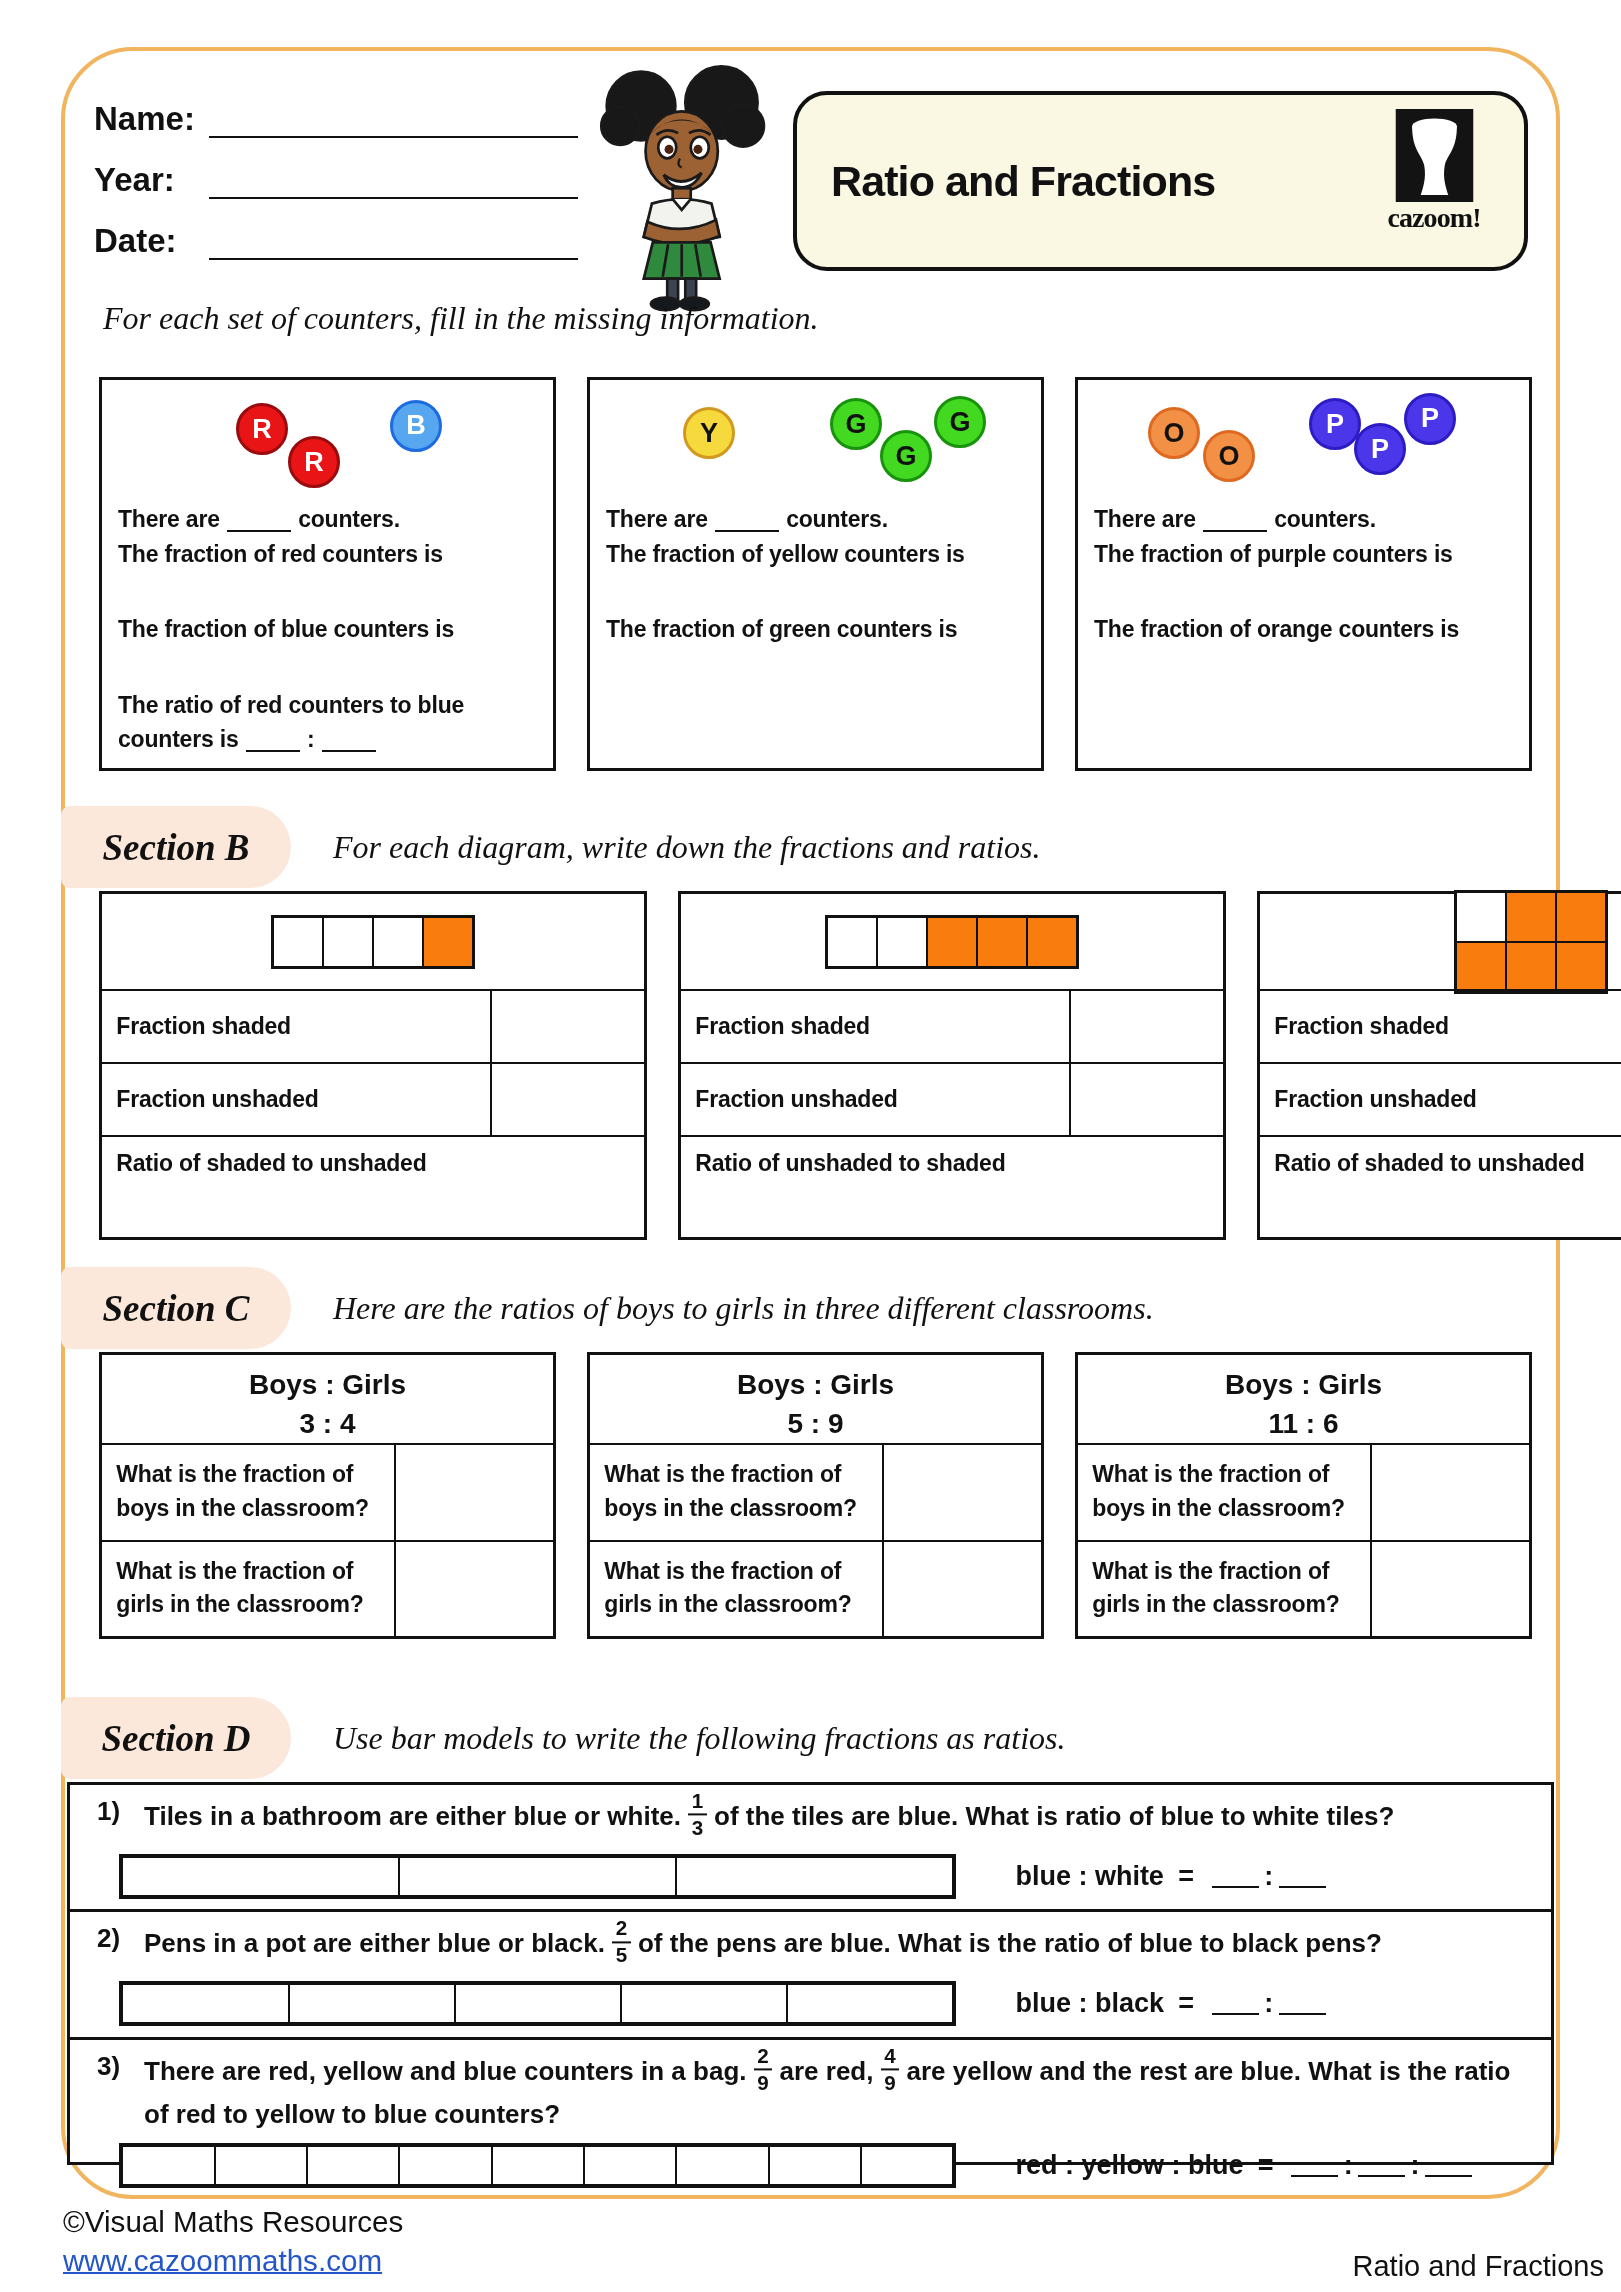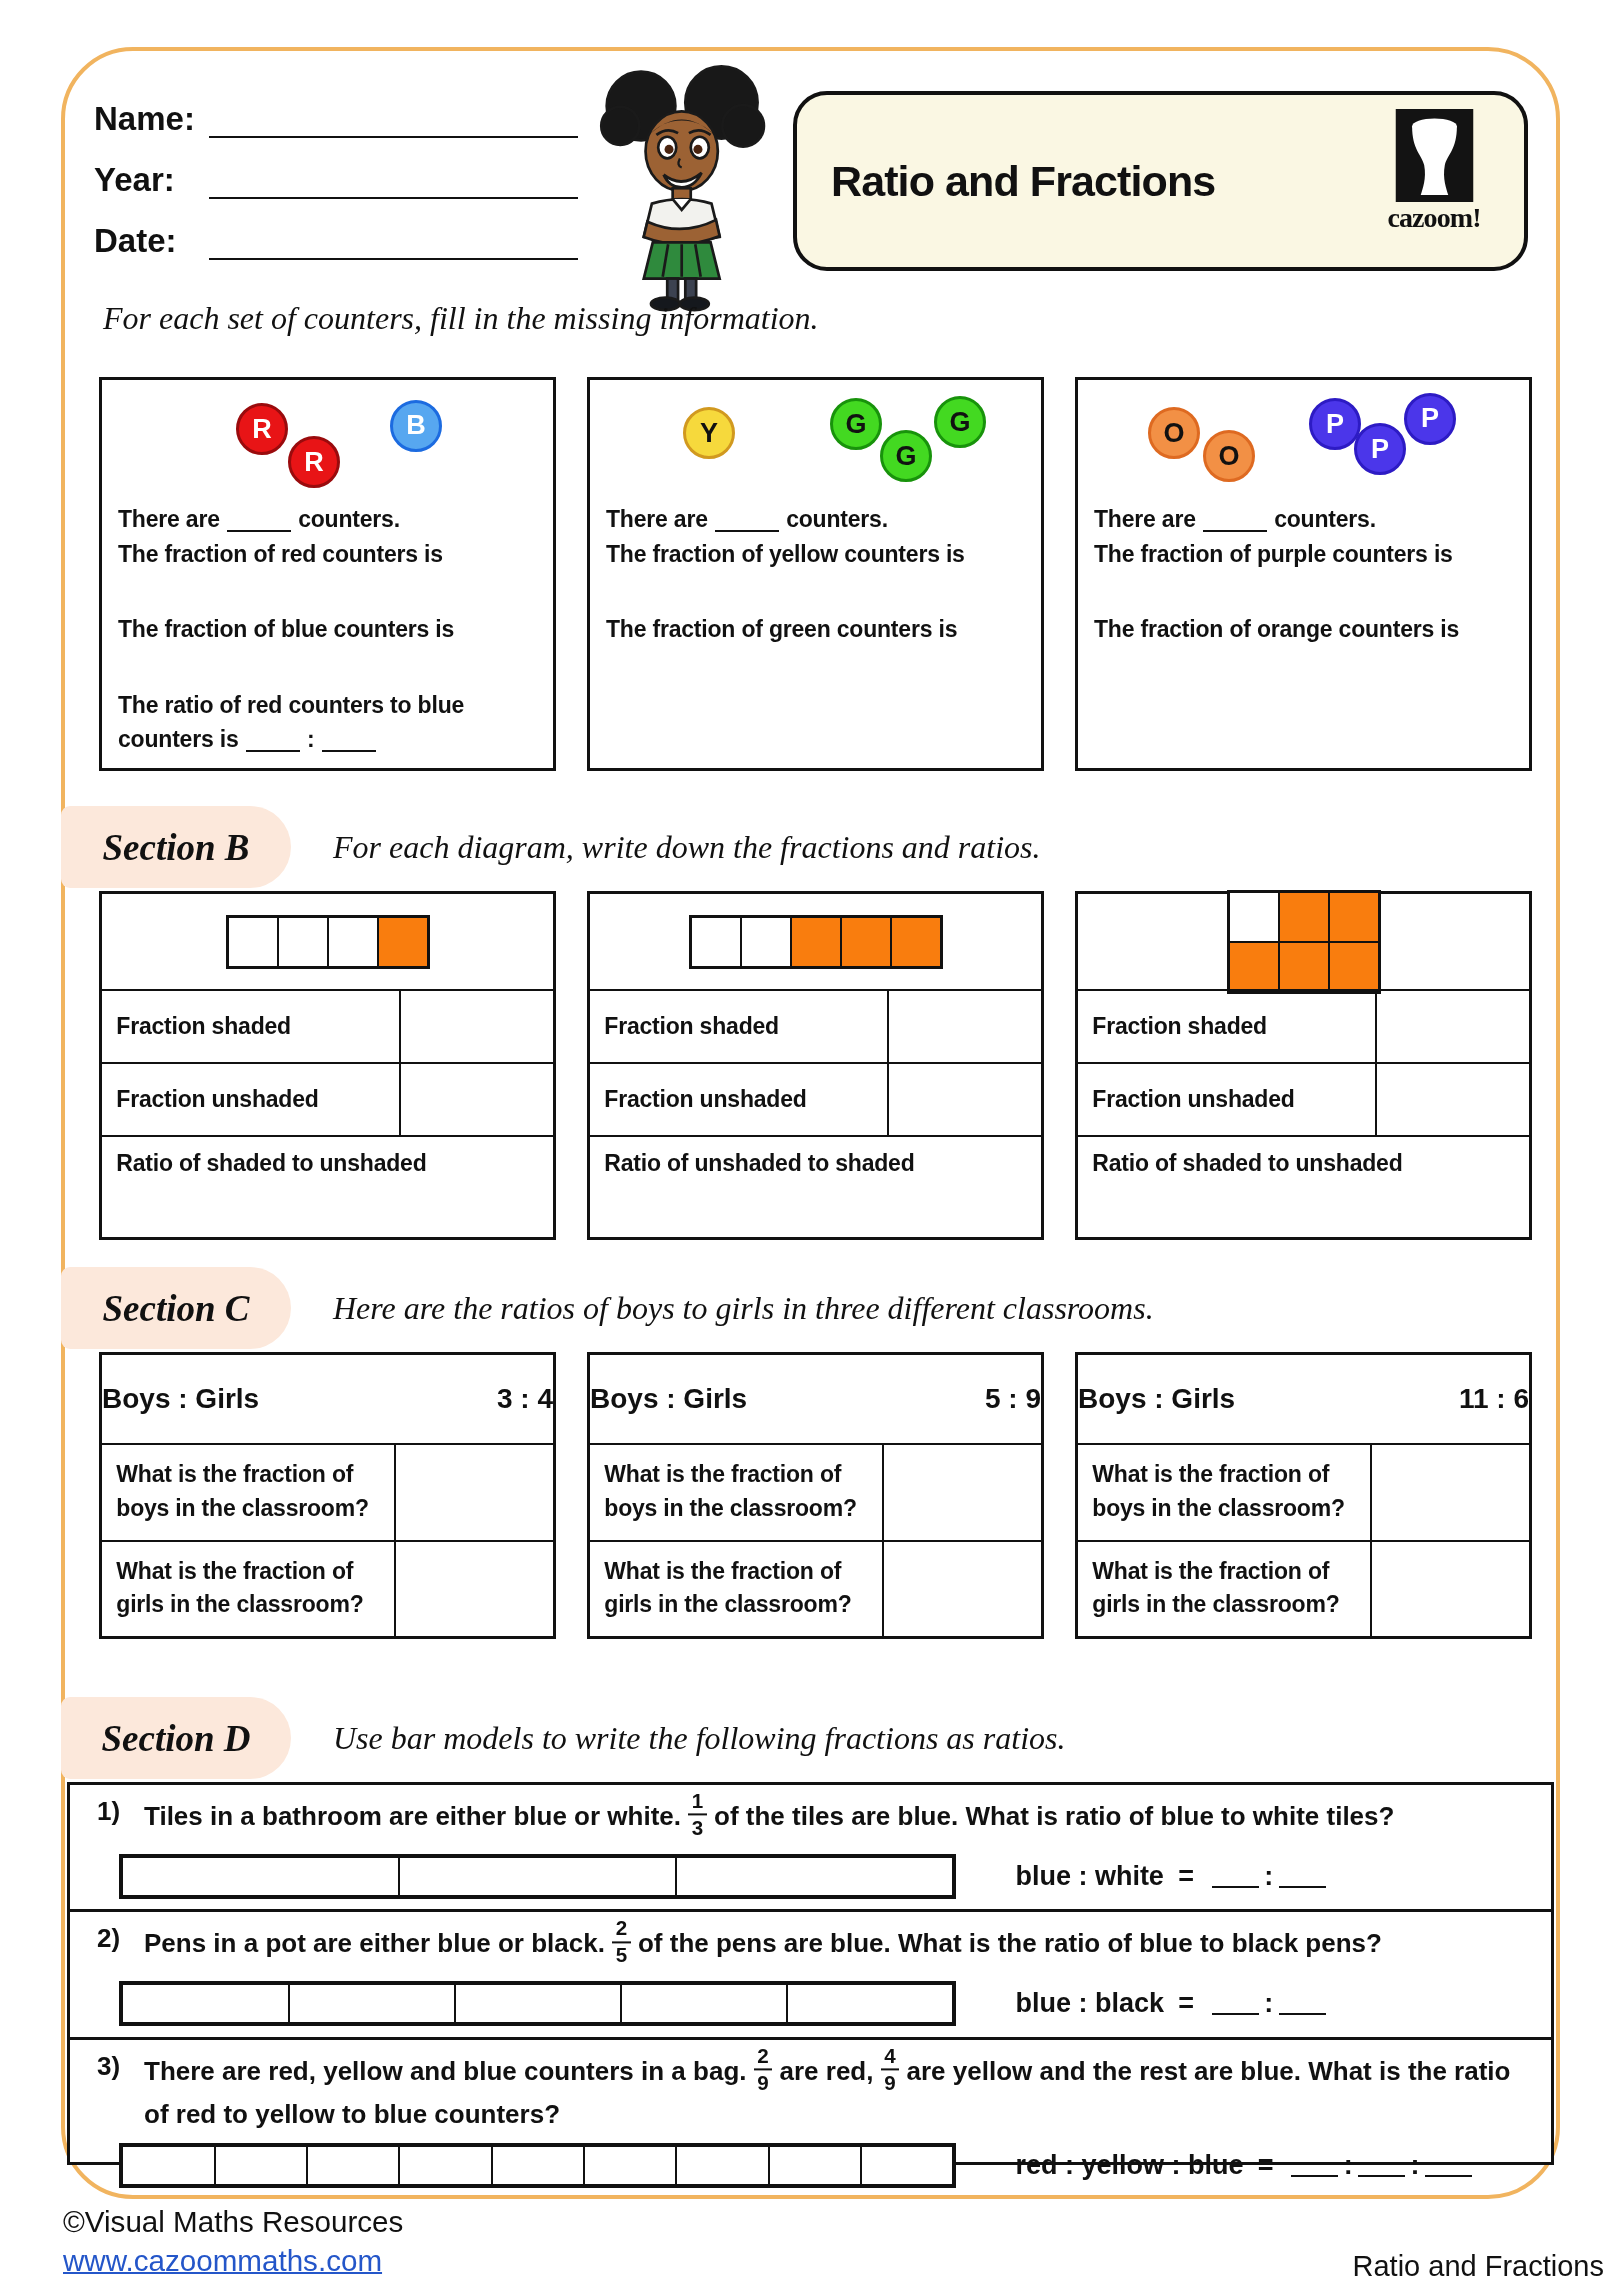--- a/index.html
+++ b/index.html
@@ -49,38 +49,38 @@
   .c-purple{background:#4B36EA;border-color:#2D1BC4;color:#fff;}
   .abox .txt{padding:16px 9px 0 16px;font-size:23px;font-weight:bold;line-height:1.5;letter-spacing:-0.2px;}
   .arow{margin:0;}
   .sp46{height:41px;}
   .blank{display:inline-block;width:64px;height:27px;border-bottom:2.7px solid #111;
     vertical-align:-5.4px;margin:0 7.2px;}
   .blank.sm{width:54px;}
   .colon{font-weight:bold;}
 
   
-  .bbox{width:457px;height:349px;border:3.6px solid #111;display:flex;flex-direction:column;background:#fff;}
+  .bbox{width:548px;height:349px;border:3.6px solid #111;display:flex;flex-direction:column;background:#fff;}
   .diag{height:95px;display:flex;align-items:center;justify-content:center;}
   .grid{display:grid;border:2.7px solid #111;}
   .cols-4{grid-template-columns:repeat(4,50px);}
   .cols-5{grid-template-columns:repeat(5,50px);}
   .cols-3{grid-template-columns:repeat(3,50px);}
   .grid .cell{width:50px;height:50px;border:1.8px solid #111;background:#fff;}
   .grid .cell.shaded{background:#F97D0E;}
   .brow{border-top:2.7px solid #111;display:flex;height:73px;}
   .brow .rl{flex:1;display:flex;align-items:center;padding-left:14.3px;
     font-size:23px;font-weight:bold;letter-spacing:-0.2px;}
   .brow .ans{width:154px;border-left:2.7px solid #111;}
   .brow3{flex:1;border-top:2.7px solid #111;padding:12.5px 0 0 14.3px;
     font-size:23px;font-weight:bold;letter-spacing:-0.2px;}
 
   
   .cbox{width:457px;height:287px;border:3.6px solid #111;display:flex;flex-direction:column;background:#fff;}
-  .chead{height:88px;display:flex;flex-direction:row;align-items:center;justify-content:space-between;
+  .chead{height:88px;display:flex;flex-direction:column;align-items:center;justify-content:flex-end;
     font-size:28px;font-weight:bold;line-height:1.4;}
   .crow{flex:1;border-top:2.7px solid #111;display:flex;}
   .crow .rl{flex:1;padding:13.4px 5.4px 0 14.3px;font-size:23px;font-weight:bold;line-height:1.45;letter-spacing:-0.2px;}
   .crow .ans{width:159px;border-left:2.7px solid #111;}
 
   
   .dbox{position:absolute;left:67px;top:1782px;width:1487px;height:383px;border:3.6px solid #111;
     display:flex;flex-direction:column;background:#fff;}
   .q{flex:1;padding:9px 16px 7.2px 27px;}
   .q + .q{border-top:3.6px solid #111;}

